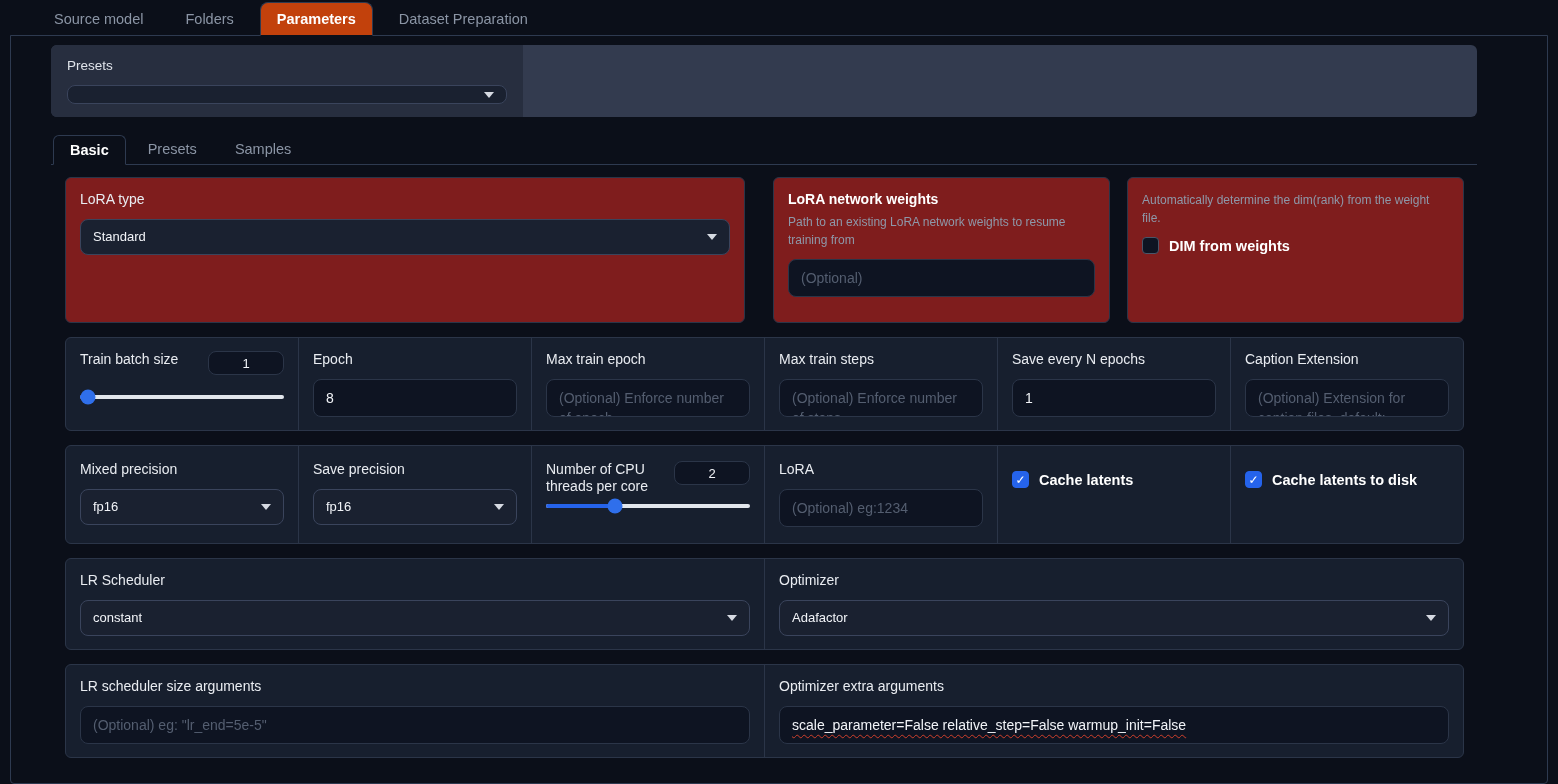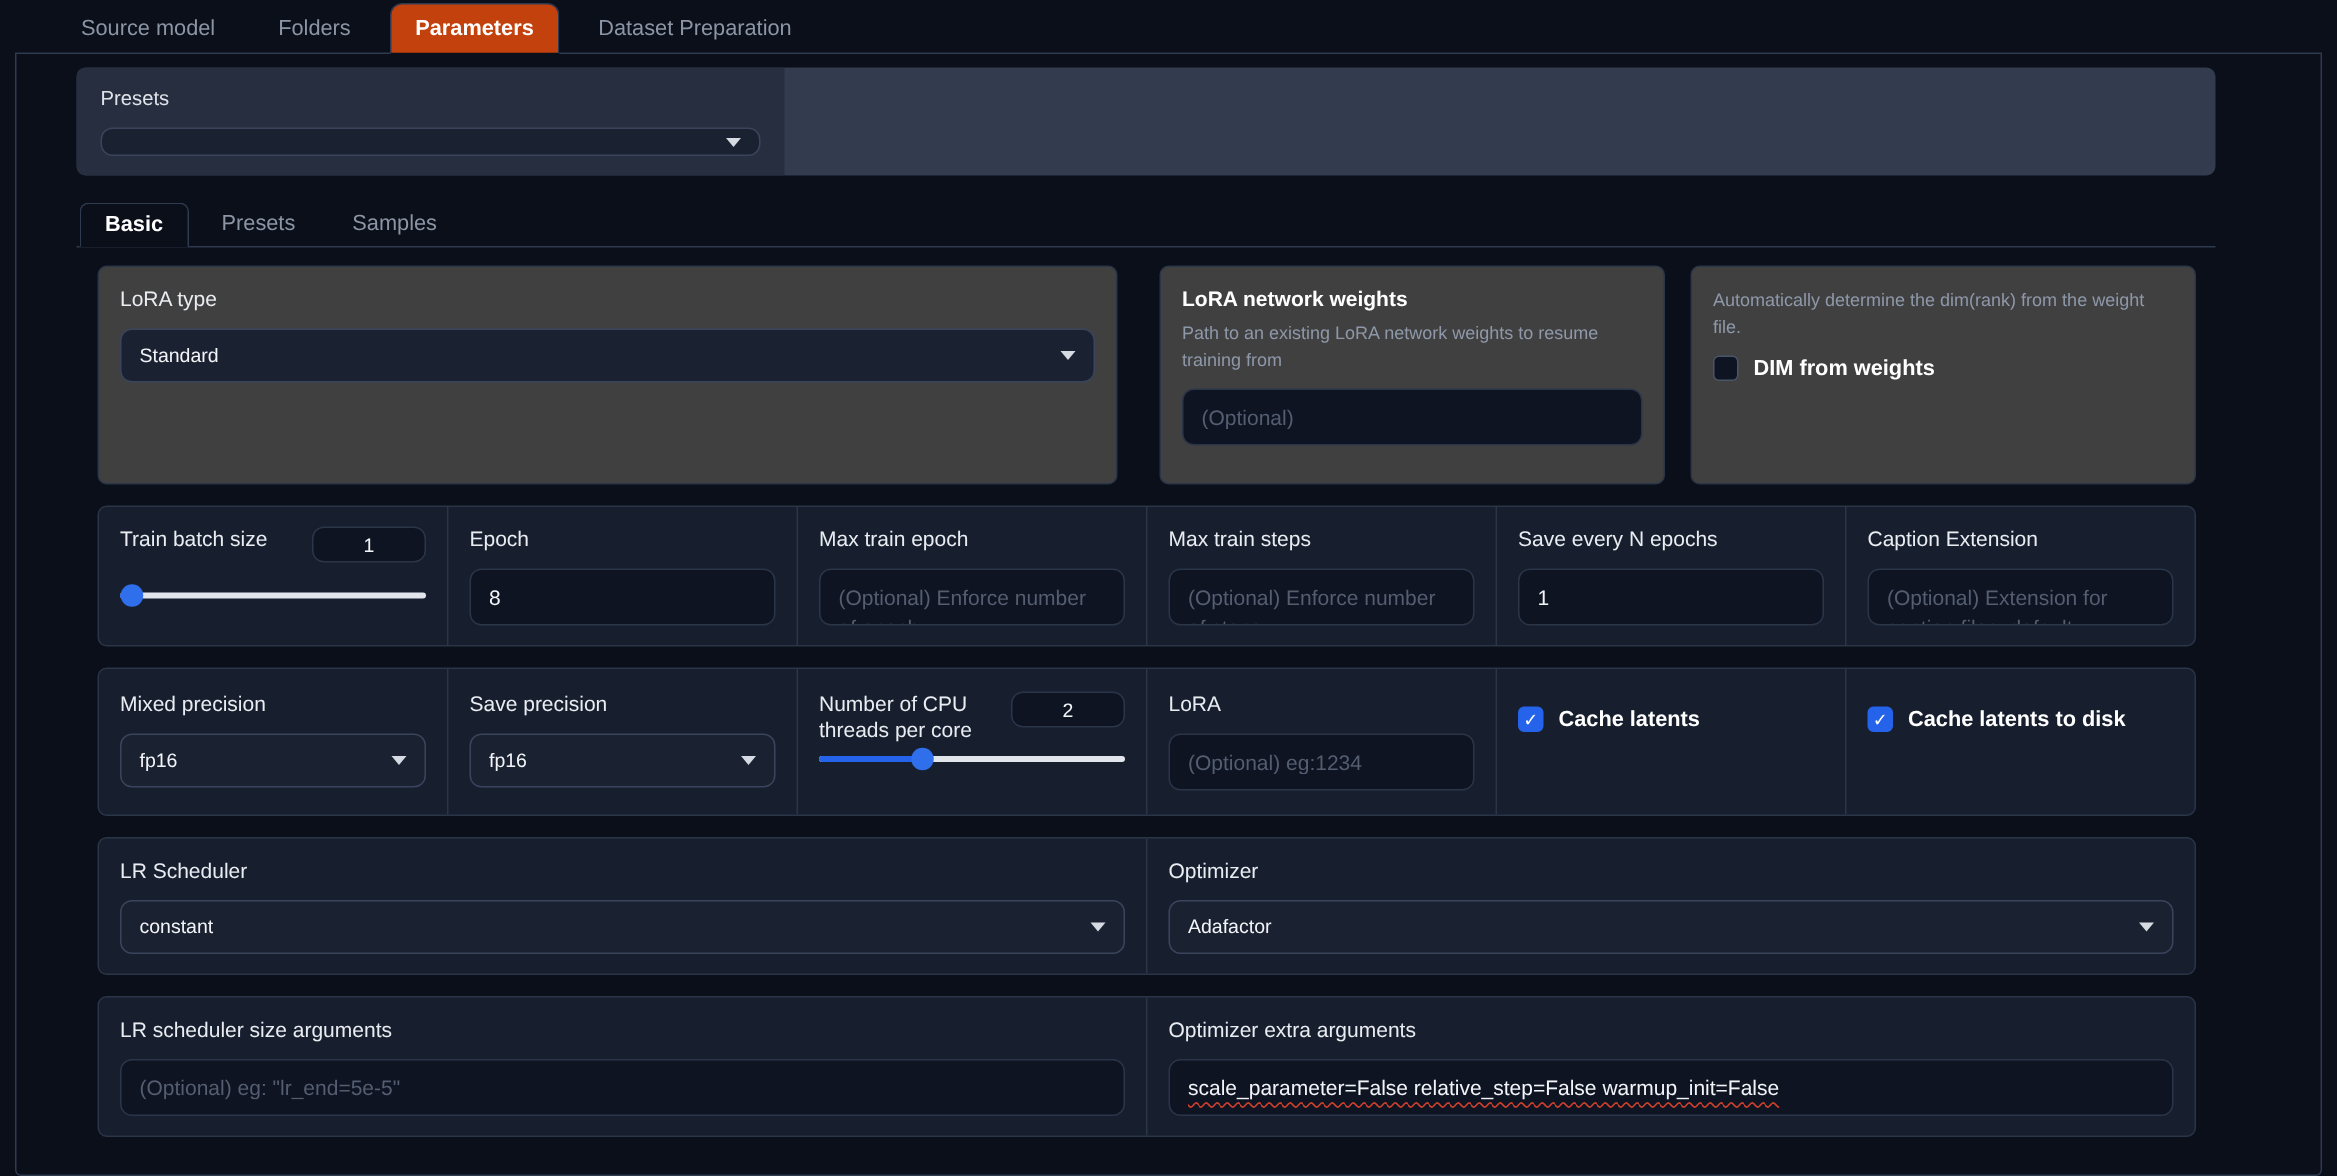--- a/index.html
+++ b/index.html
@@ -68,21 +68,21 @@
   
   .subtab-section{margin-top:18px}
   .subtabbar{display:flex;gap:6px;border-bottom:1px solid #2e3a50;padding-left:2px}
   .subtab{padding:6px 16px;font-size:14.5px;color:#8b95a5;cursor:pointer}
   .subtab.active{color:#ffffff;font-weight:700;background:#0b0f19;
     border:1px solid #2e3a50;border-bottom:1px solid #0b0f19;
     border-radius:6px 6px 0 0;margin-bottom:-1px}
   .tabcontent{padding:12px 13px 0 14px;display:flex;flex-direction:column;gap:14px}
 
   
-  .panel{background:#404040;border:1px solid #2b3548;border-radius:6px}
+  .panel{background:#7f1d1d;border:1px solid #2b3548;border-radius:6px}
   .row1{display:flex}
   .lora-type-panel{width:680px;margin-right:28px;height:146px;padding:13px 14px}
   .row1-right{flex:1;display:flex;gap:17px}
   .row1-right .panel{flex:1;height:146px;padding:13px 14px}
   .nw-panel .label{margin-bottom:5px}
   .nw-panel .info{margin-bottom:10px}
   .dim-panel .info{margin-bottom:10px}
 
   .grid-panel{display:flex;background:#171f2e;border:1px solid #2b3548;border-radius:6px}
   .grid-panel .cell{flex:1;padding:13px 14px;min-width:0;border-left:1px solid #2b3548}

